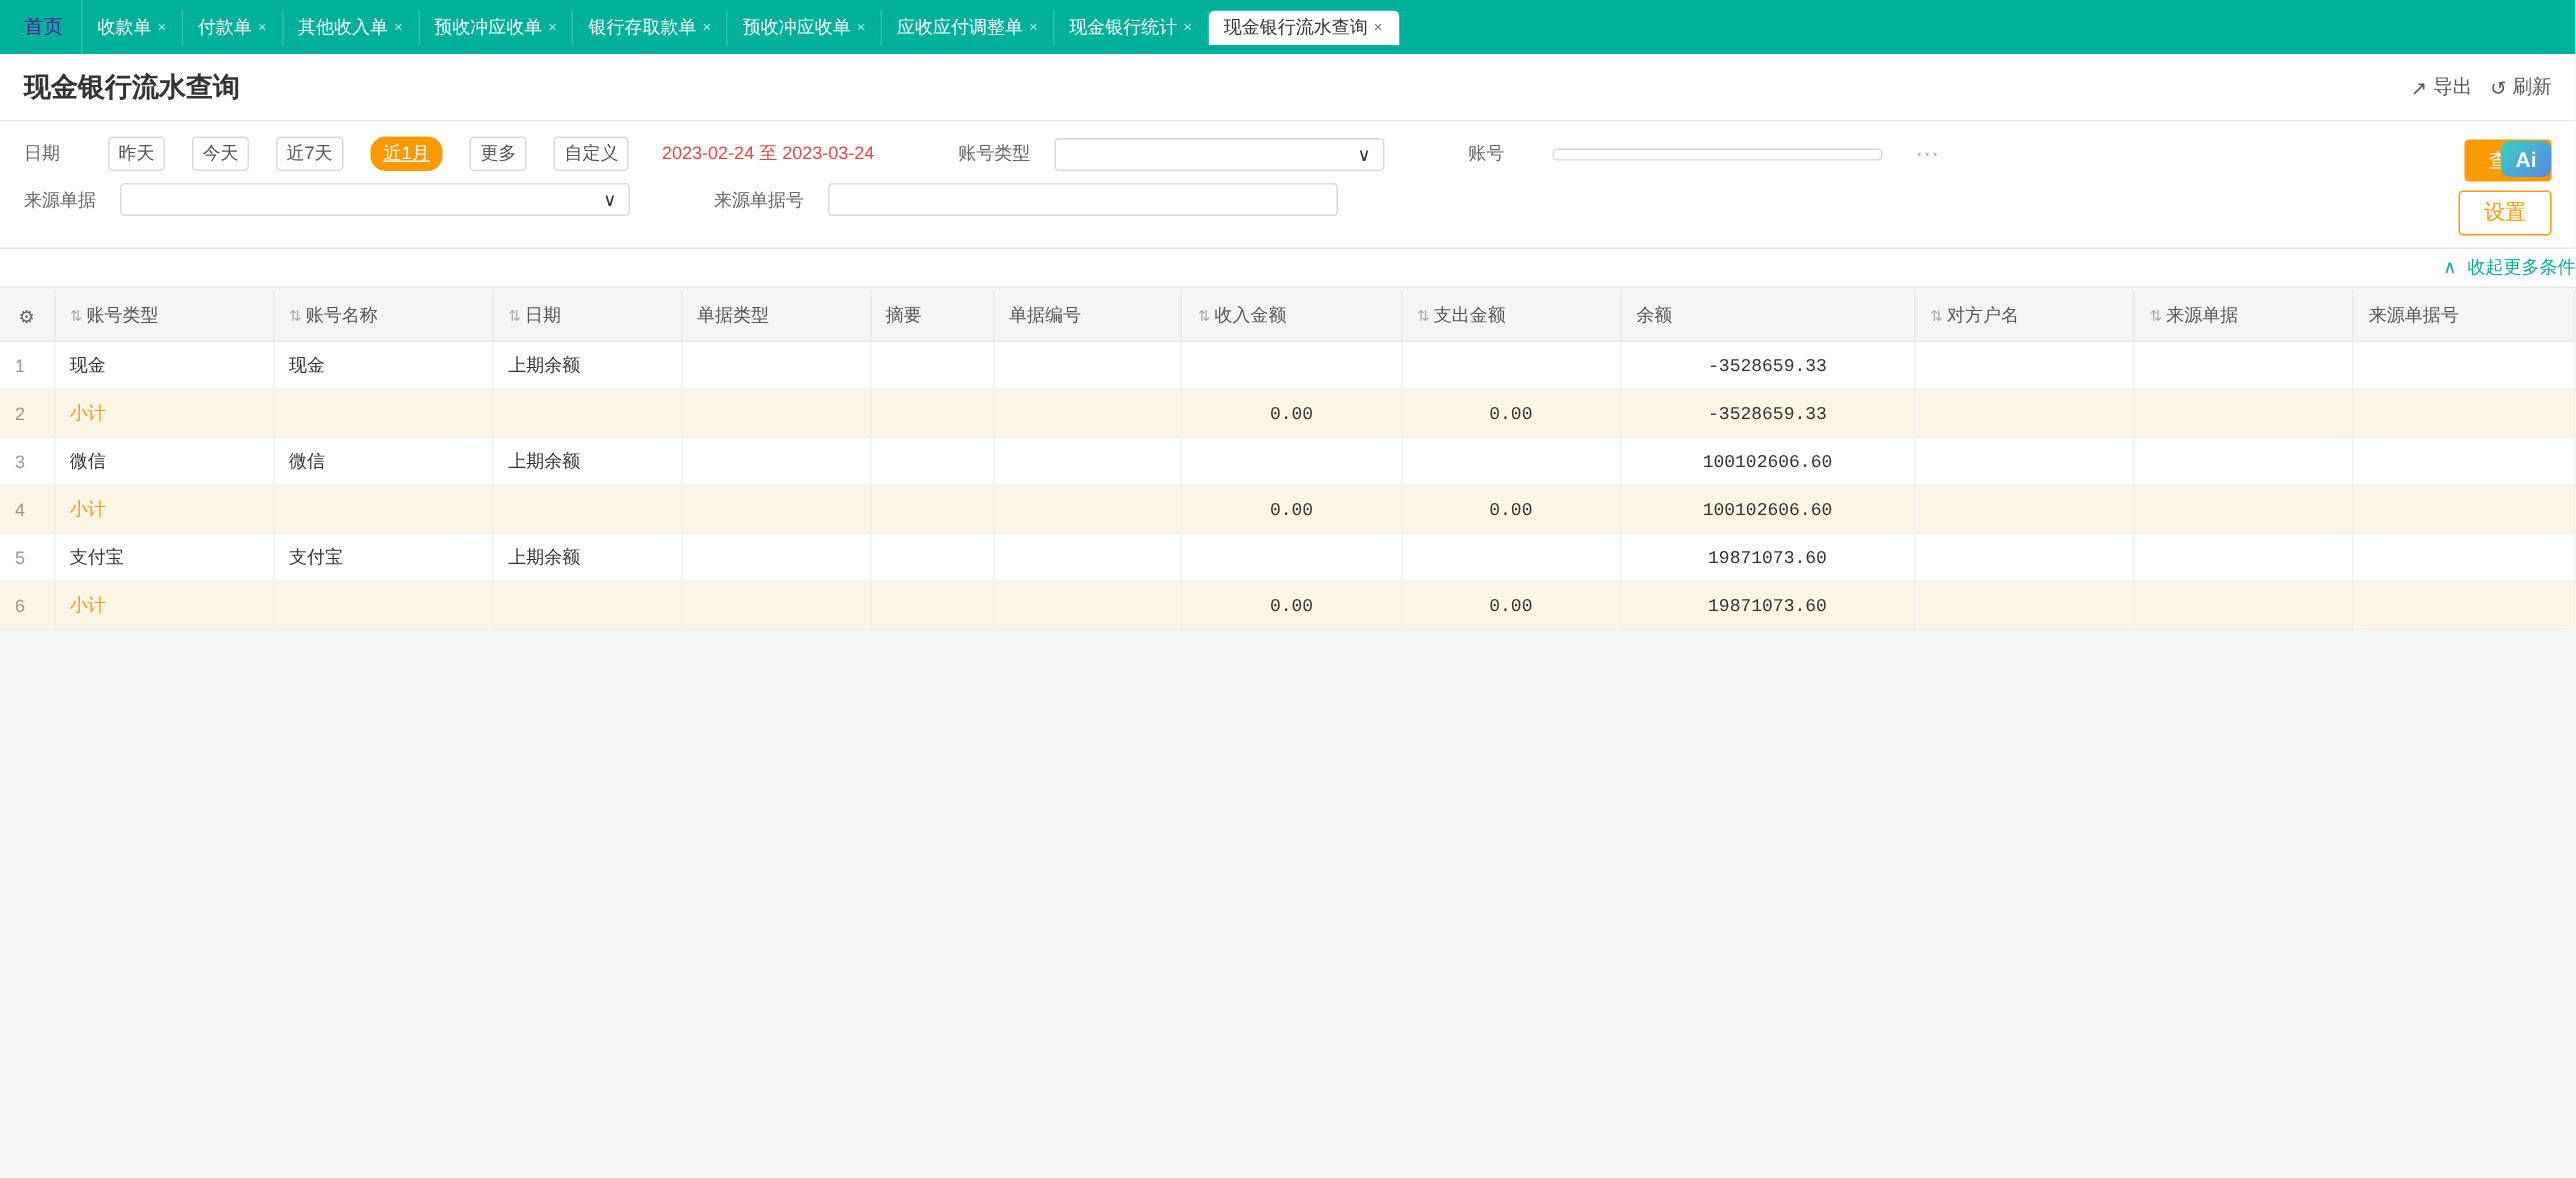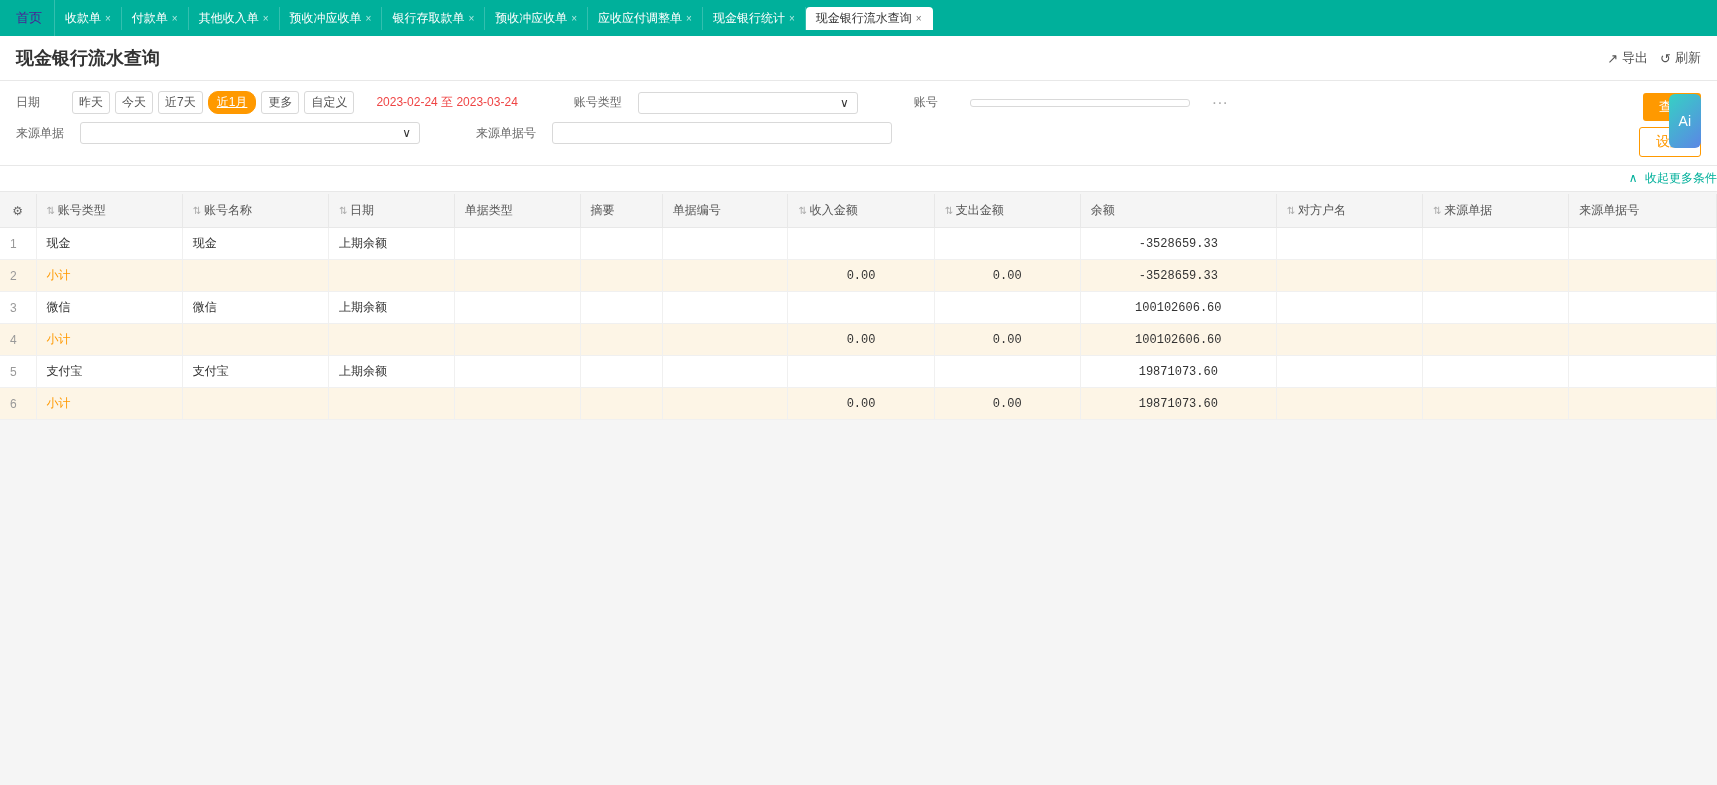--- a/index.html
+++ b/index.html
@@ -91,21 +91,21 @@
     }
     .filter-label {
       color: #666;
       font-size: 12px;
       white-space: nowrap;
       min-width: 40px;
     }
     .filter-date-btns {
       display: flex;
       align-items: center;
-      gap: 5px;
+      gap: 18px;
     }
     .date-btn {
       padding: 2px 6px;
       border: 1px solid #d9d9d9;
       border-radius: 3px;
       background: #fff;
       cursor: pointer;
       font-size: 12px;
       color: #555;
     }
@@ -229,23 +229,23 @@
     }
 
     
     .ai-badge {
       position: fixed;
       right: 16px;
       top: 94px;
       background: linear-gradient(135deg, #36d1c4, #5b86e5);
       color: #fff;
       border-radius: 6px;
-      padding: 19px 10px;
+      padding: 4px 10px;
       font-size: 14px;
-      font-weight: normal;
+      font-weight: bold;
       cursor: pointer;
       z-index: 100;
     }
   </style>
 </head>
 <body>
 
 <nav class="top-nav">
   <div class="nav-home">首页</div>
   <div class="nav-item">

